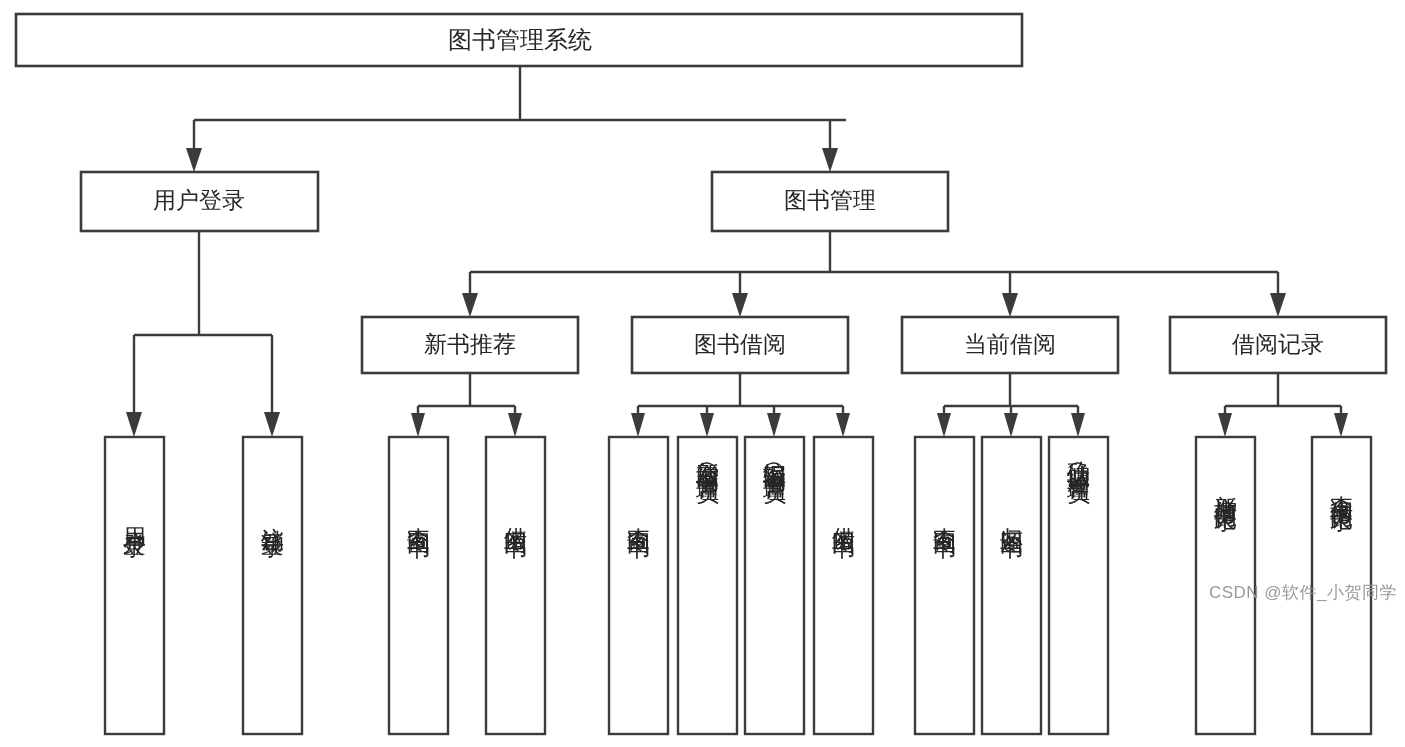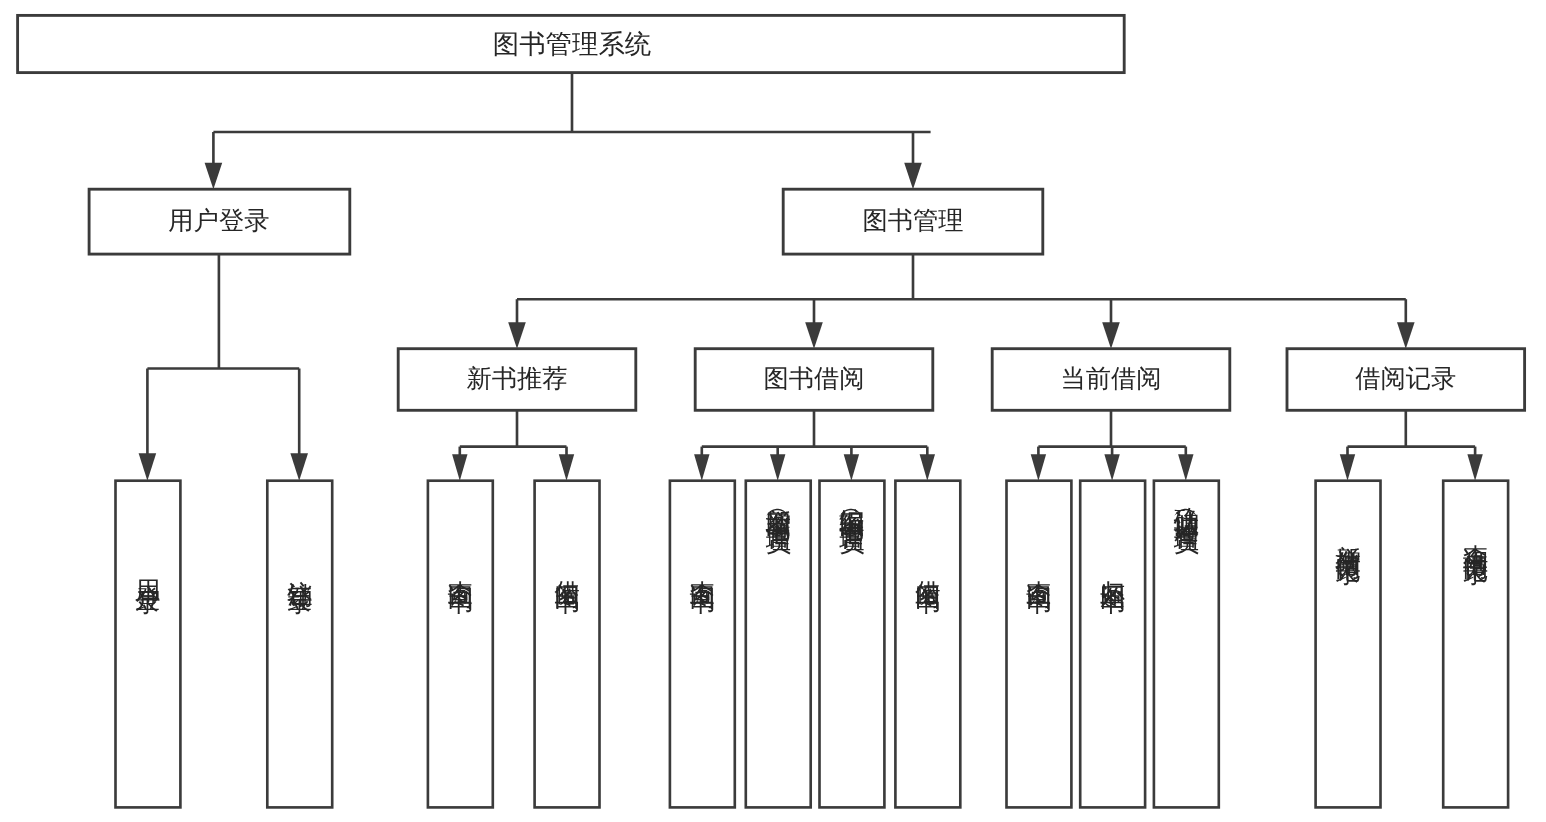--- a/index.html
+++ b/index.html
@@ -264,14 +264,15 @@
     <span class="leaf-label">确认归还（管理员）</span>
   </div>
 
   <div class="leaf-label-wrap" style="left:1196px; top:437px; width:59px; height:297px; padding-top:40px;">
     <span class="leaf-label">新增借阅记录</span>
   </div>
   <div class="leaf-label-wrap" style="left:1312px; top:437px; width:59px; height:297px; padding-top:40px;">
     <span class="leaf-label">查询借阅记录</span>
   </div>
 
+  <div class="watermark">CSDN @软件_小贺同学</div>
 
 </div>
 
 </body></html>

